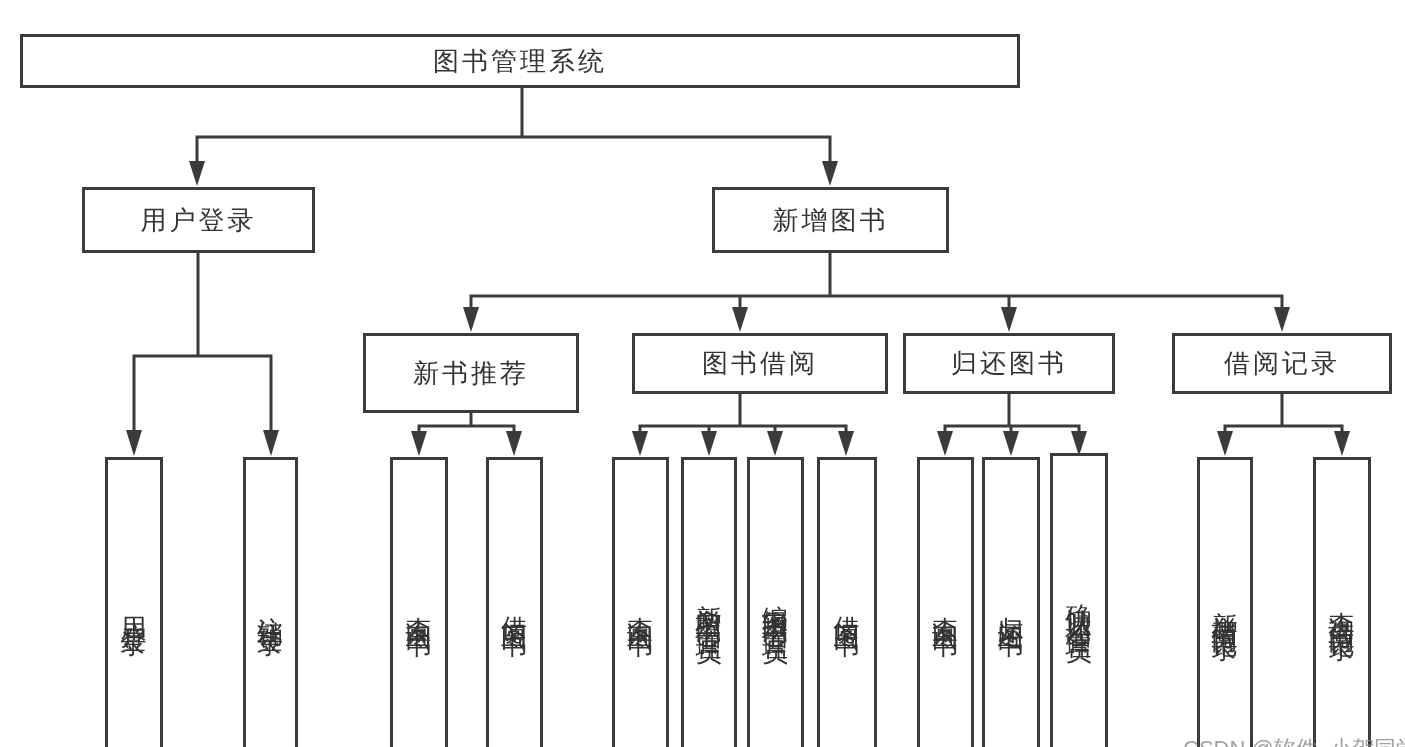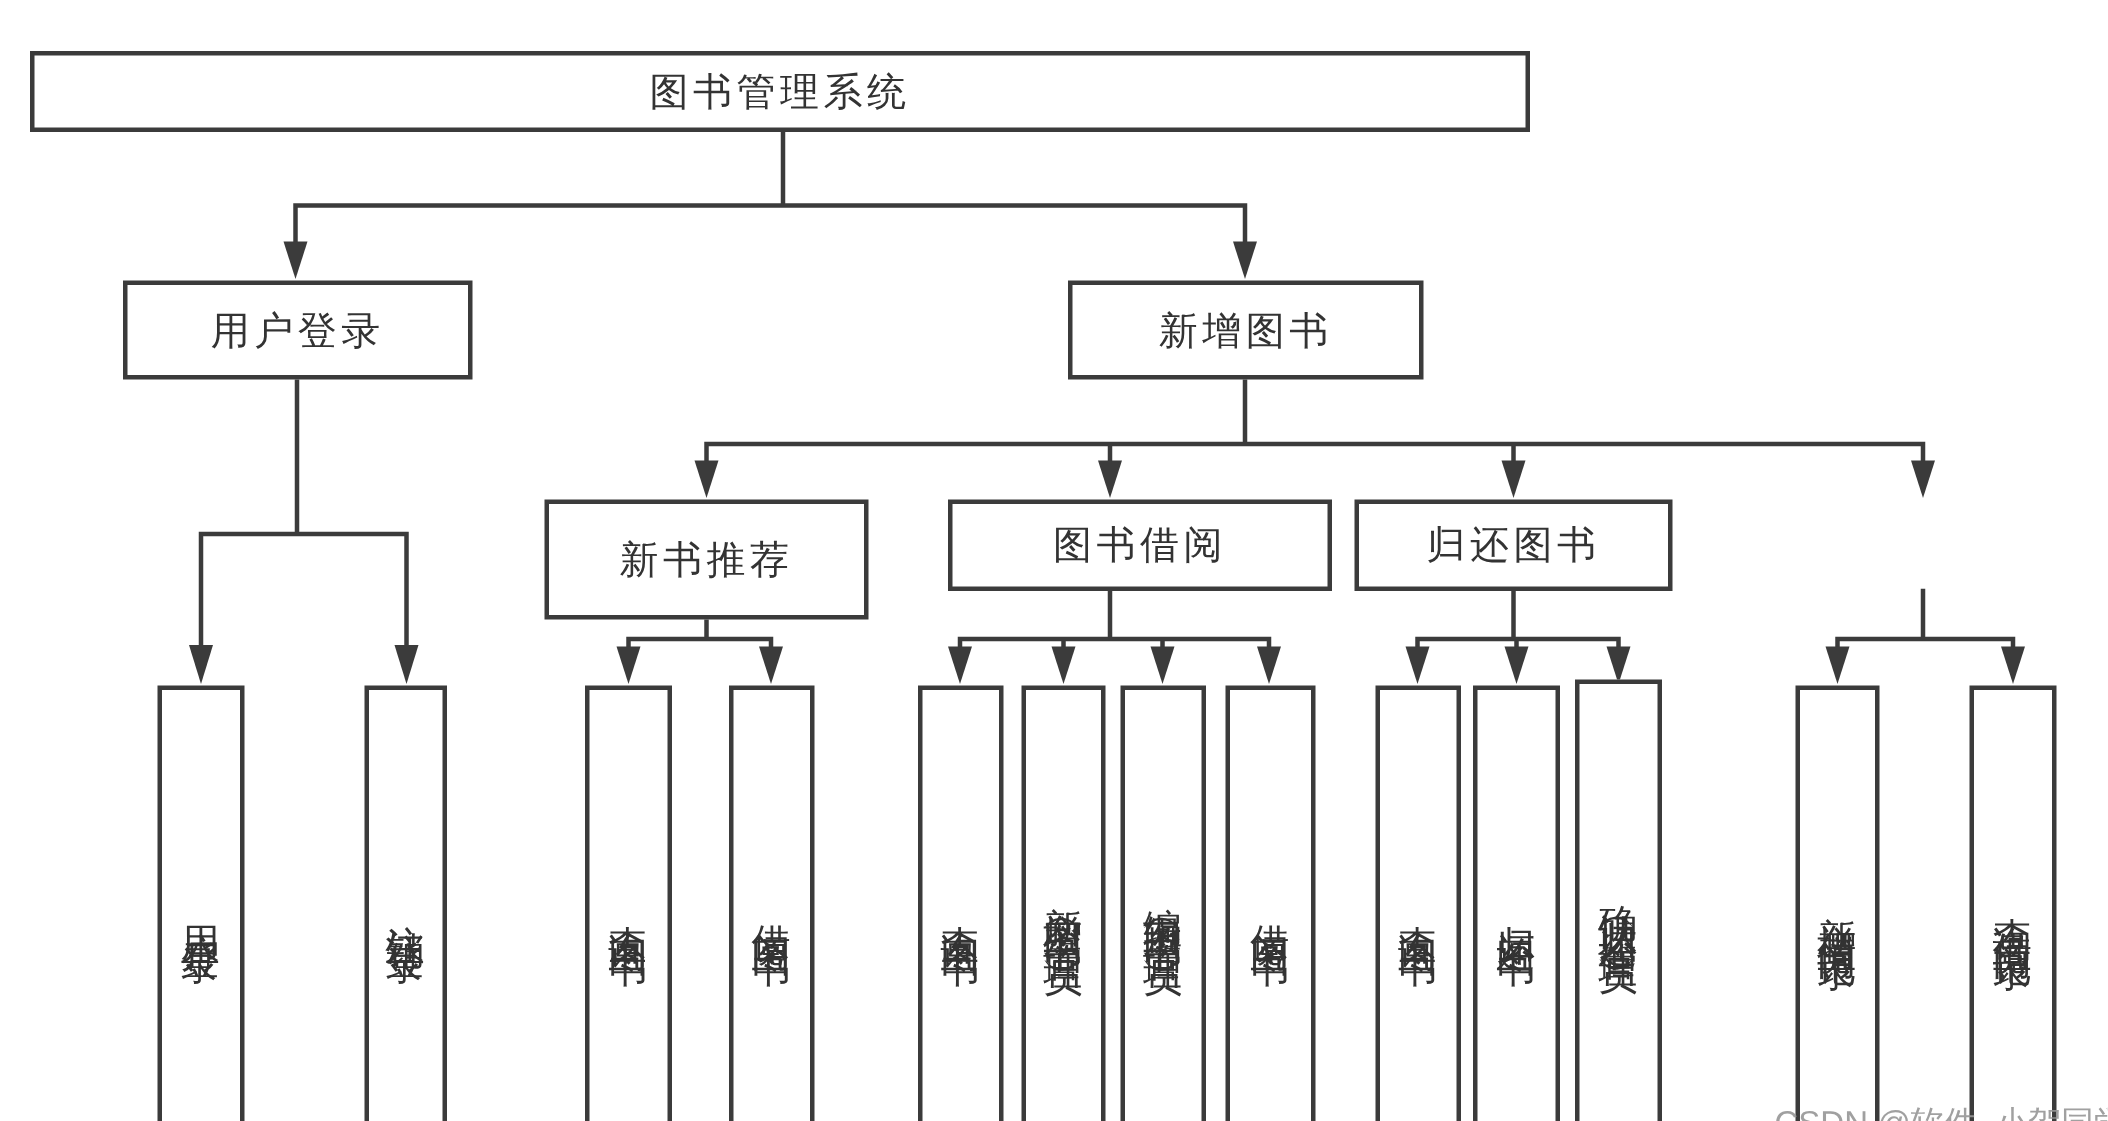--- a/index.html
+++ b/index.html
@@ -109,20 +109,23 @@
 
   <div class="box h-box" style="left:363px; top:313px; width:216px; height:80px;">
     <span>新书推荐</span>
   </div>
   <div class="box h-box" style="left:632px; top:313px; width:256px; height:61px;">
     <span>图书借阅</span>
   </div>
   <div class="box h-box" style="left:903px; top:313px; width:212px; height:61px;">
     <span>归还图书</span>
   </div>
+  <div class="box h-box" style="left:1172px; top:313px; width:220px; height:61px;">
+    <span>借阅记录</span>
+  </div>
 
   <div class="box v-box" style="left:105px; top:437px; width:58px; height:298px;">
     <span>用户登录</span>
   </div>
   <div class="box v-box" style="left:243px; top:437px; width:55px; height:298px;">
     <span>注销登录</span>
   </div>
 
   <div class="box v-box" style="left:390px; top:437px; width:58px; height:298px;">
     <span>查询图书</span>

